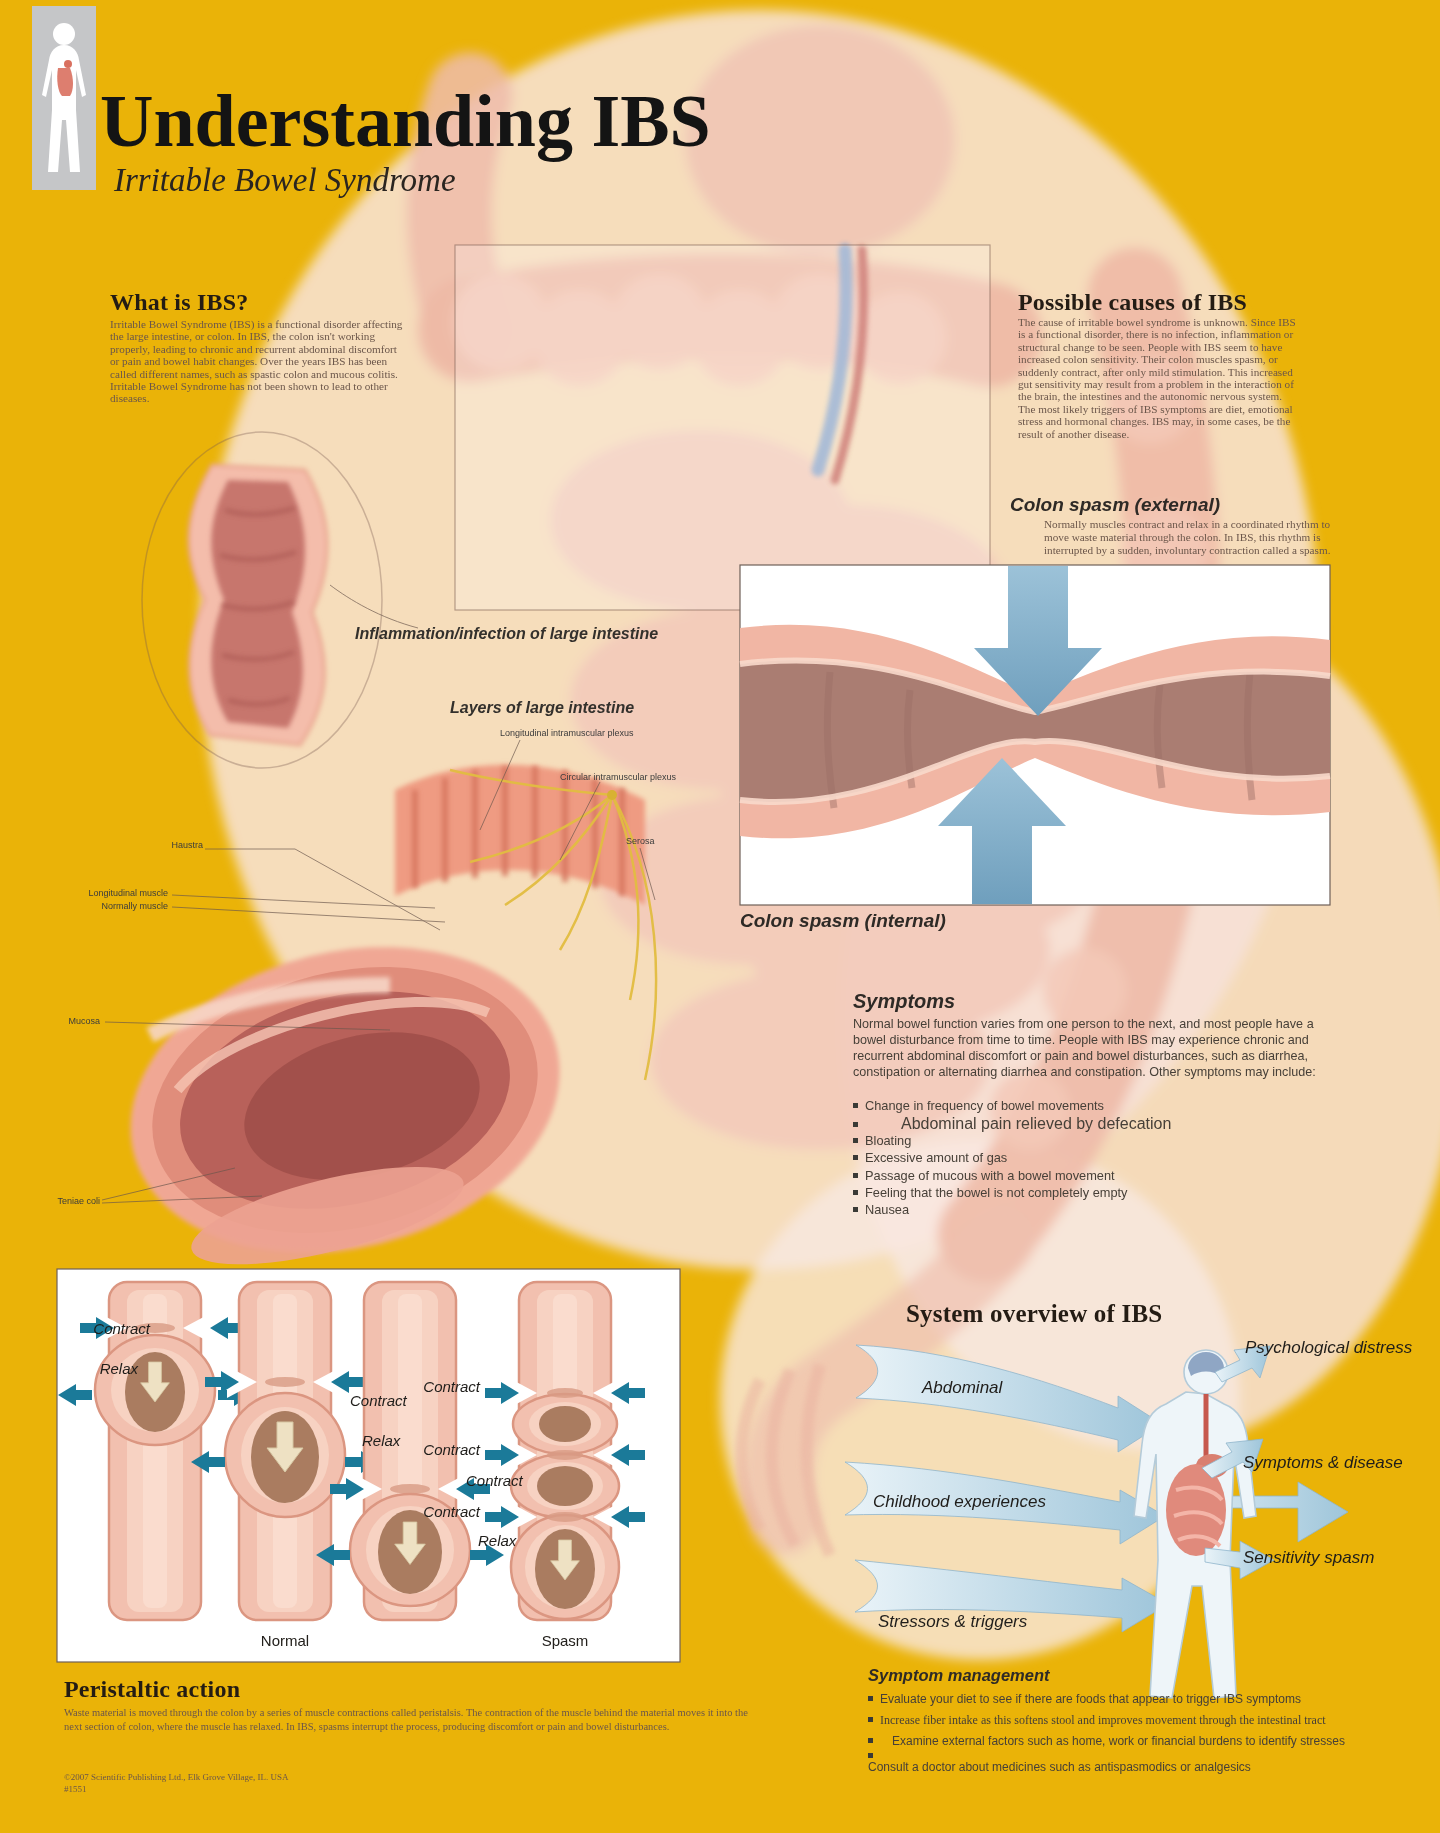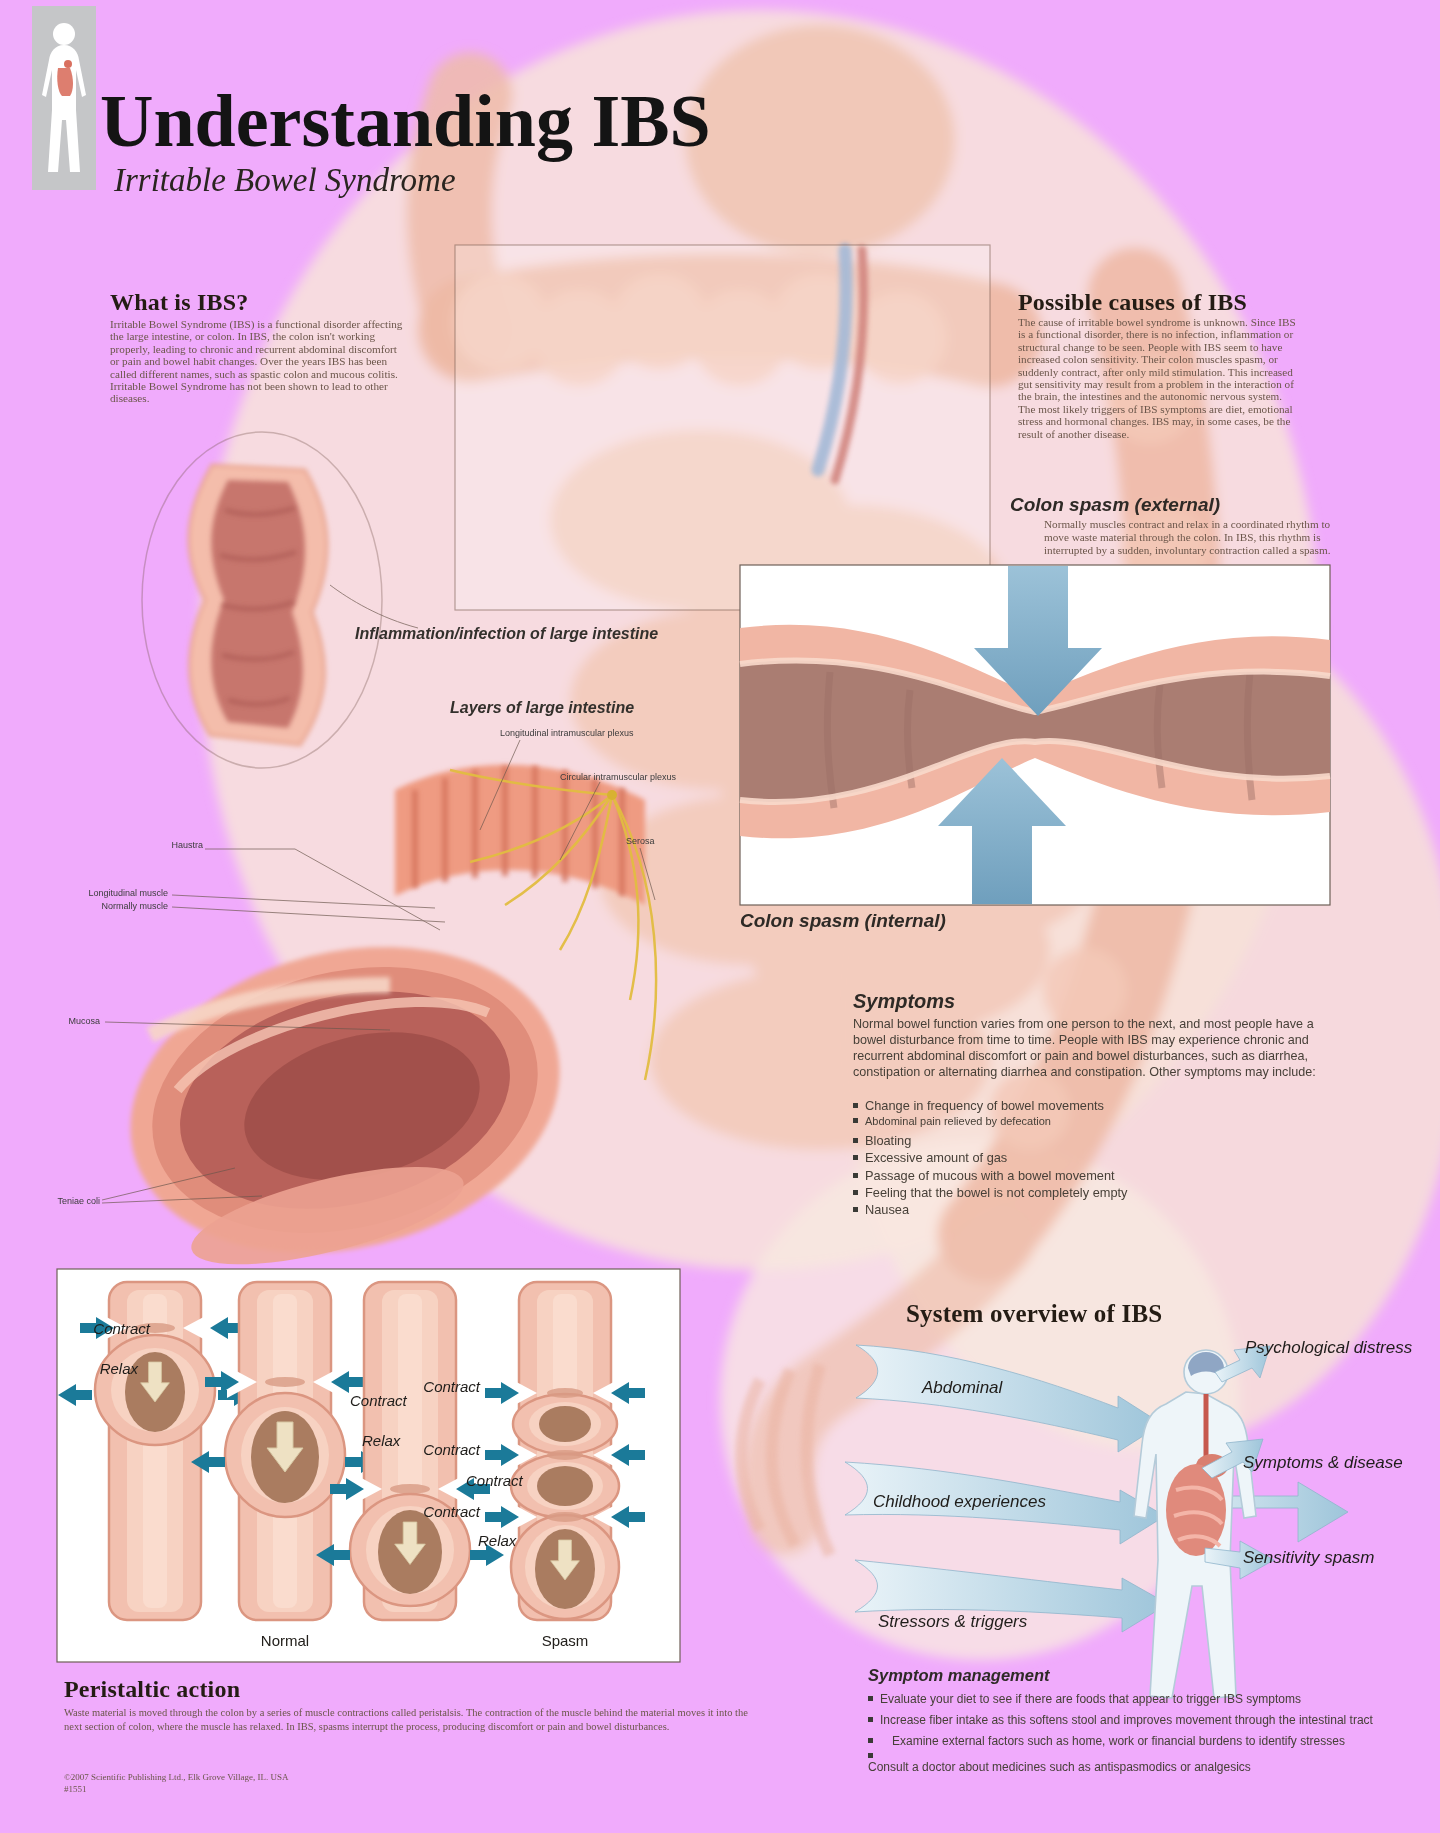--- a/index.html
+++ b/index.html
@@ -1,16 +1,16 @@
 <!DOCTYPE html>
 <html><head>
 <meta charset="utf-8">
 <style>
   html,body{margin:0;padding:0;background:#ffffff;}
-  #stage{position:relative;width:1440px;height:1833px;background:#f0abfc;overflow:hidden;
+  #stage{position:relative;width:1440px;height:1833px;background:#eab308;overflow:hidden;
          font-family:"Liberation Sans",sans-serif;}
   #bg{position:absolute;left:0;top:0;width:1440px;height:1833px;}
   .abs{position:absolute;}
   .serifH{font-family:"Liberation Serif",serif;font-weight:600;color:#241c14;letter-spacing:.2px;}
   .serifB{font-family:"Liberation Serif",serif;font-weight:400;color:#6b564a;}
   .title{font-family:"Liberation Serif",serif;font-weight:600;color:#141414;}
   .subtitle{font-family:"Liberation Serif",serif;font-style:italic;font-weight:400;color:#2a2520;}
   .sansI{font-style:italic;font-weight:700;color:#2e2a26;}
   .sansIL{font-style:italic;font-weight:400;color:#1f1d1a;}
   .anat{font-size:9px;color:#3c3c3c;}
@@ -312,21 +312,21 @@
 
   <div class="abs sansI" style="left:853px;top:990px;font-size:20px;">Symptoms</div>
   <div class="abs sym" style="left:853px;top:1016px;width:475px;font-size:12.6px;line-height:16px;">Normal bowel function varies from one person to the next, and most people have a bowel disturbance from time to time. People with IBS may experience chronic and recurrent abdominal discomfort or pain and bowel disturbances, such as diarrhea, constipation or alternating diarrhea and constipation. Other symptoms may include:</div>
   <div class="abs" style="left:853px;top:1098px;width:480px;">
     <div class="brow" style="height:17.4px;">
         <span class="sq"></span>
         <span class="sym" style="font-size:12.8px;">Change in frequency of bowel movements</span>
       </div>
     <div class="brow" style="height:17.4px;">
         <span class="sq"></span>
-        <span class="sym" style="font-size:11px;">Abdominal pain relieved by defecation</span>
+        <span class="sym" style="font-size:16px;margin-left:36px;">Abdominal pain relieved by defecation</span>
       </div>
     <div class="brow" style="height:17.4px;">
         <span class="sq"></span>
         <span class="sym" style="font-size:12.8px;">Bloating</span>
       </div>
     <div class="brow" style="height:17.4px;">
         <span class="sq"></span>
         <span class="sym" style="font-size:12.8px;">Excessive amount of gas</span>
       </div>
     <div class="brow" style="height:17.4px;">
@@ -350,21 +350,21 @@
   <div class="abs sansIL" style="left:873px;top:1492px;font-size:17px;">Childhood experiences</div>
   <div class="abs sansIL" style="left:1243px;top:1548px;font-size:17px;">Sensitivity spasm</div>
   <div class="abs sansIL" style="left:878px;top:1612px;font-size:17px;">Stressors &amp; triggers</div>
 
   <div class="abs sansI" style="left:868px;top:1666px;font-size:16.5px;">Symptom management</div>
   <div class="abs" style="left:868px;top:1692px;width:560px;">
     <div class="brow" style="height:21px;">
         <span class="sq"></span>
         <span class="sym" style="font-size:12px;">Evaluate your diet to see if there are foods that appear to trigger IBS symptoms</span>
       </div>
-    <div class="brow" style="height:21px;">
+    <div class="brow" style="height:21px;font-family:Liberation Serif, serif;">
         <span class="sq"></span>
         <span class="sym" style="font-size:12px;">Increase fiber intake as this softens stool and improves movement through the intestinal tract</span>
       </div>
     <div class="brow" style="height:21px;gap:12px;">
         <span class="sq"></span>
         <span class="sym" style="font-size:12px;">Examine external factors such as home, work or financial burdens to identify stresses</span>
       </div>
     <div class="brow" style="height:21px;flex-direction:column;">
         <span class="sq"></span>
         <span class="sym" style="font-size:12px;">Consult a doctor about medicines such as antispasmodics or analgesics</span>

